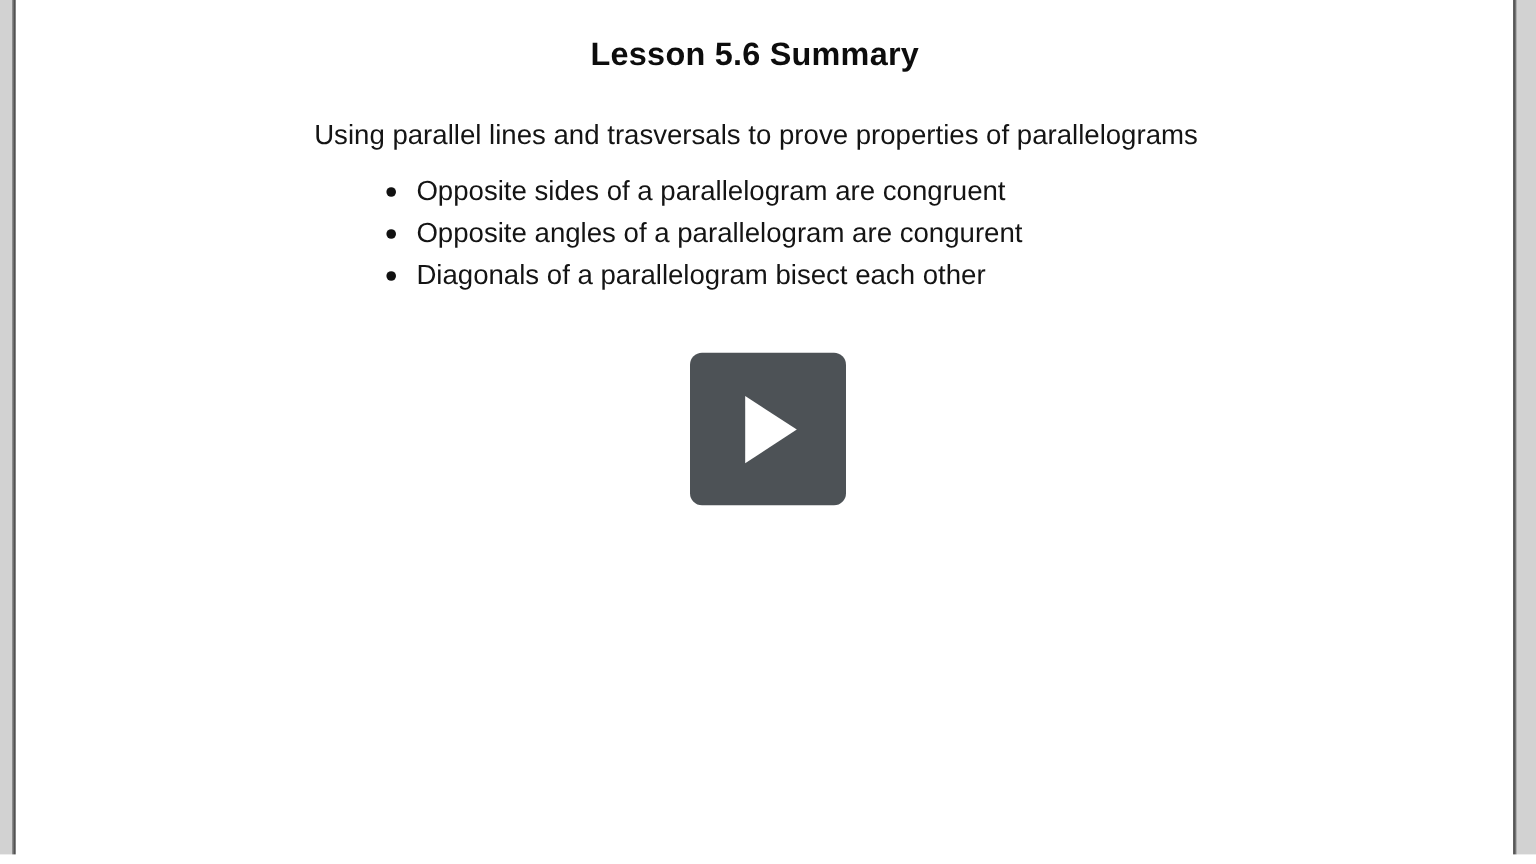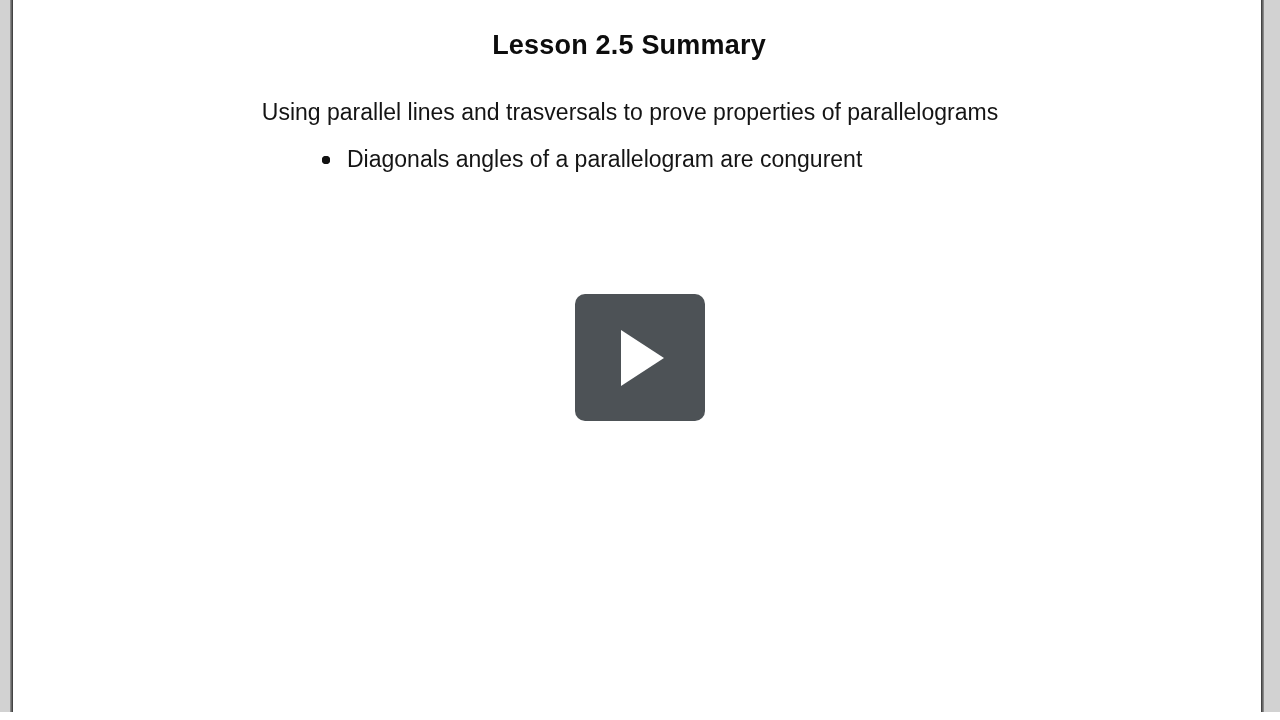--- a/index.html
+++ b/index.html
@@ -99,29 +99,34 @@
   }
 </style>
 </head>
 <body>
 
 <div class="frame-strip left"></div>
 <div class="frame-line  left"></div>
 <div class="frame-line  right"></div>
 <div class="frame-strip right"></div>
 
-<h1 class="page-title">Lesson 2.5 Summary</h1>
+<h1 class="page-title">Lesson 5.6 Summary</h1>
 
 <p class="page-subtitle">Using parallel lines and trasversals to prove properties of parallelograms</p>
 
 <ul class="summary-list">
   <li>
     <span class="dot"></span>
+    <span>Opposite sides of a parallelogram are congruent</span>
   </li>
   <li>
     <span class="dot"></span>
-    <span>Diagonals angles of a parallelogram are congurent</span>
+    <span>Opposite angles of a parallelogram are congurent</span>
+  </li>
+  <li>
+    <span class="dot"></span>
+    <span>Diagonals of a parallelogram bisect each other</span>
   </li>
 </ul>
 
 <button class="video-play-button" aria-label="Play video" style="background: rgb(77, 82, 86);">
   <span class="play-triangle"></span>
 </button>
 
 </body></html>

